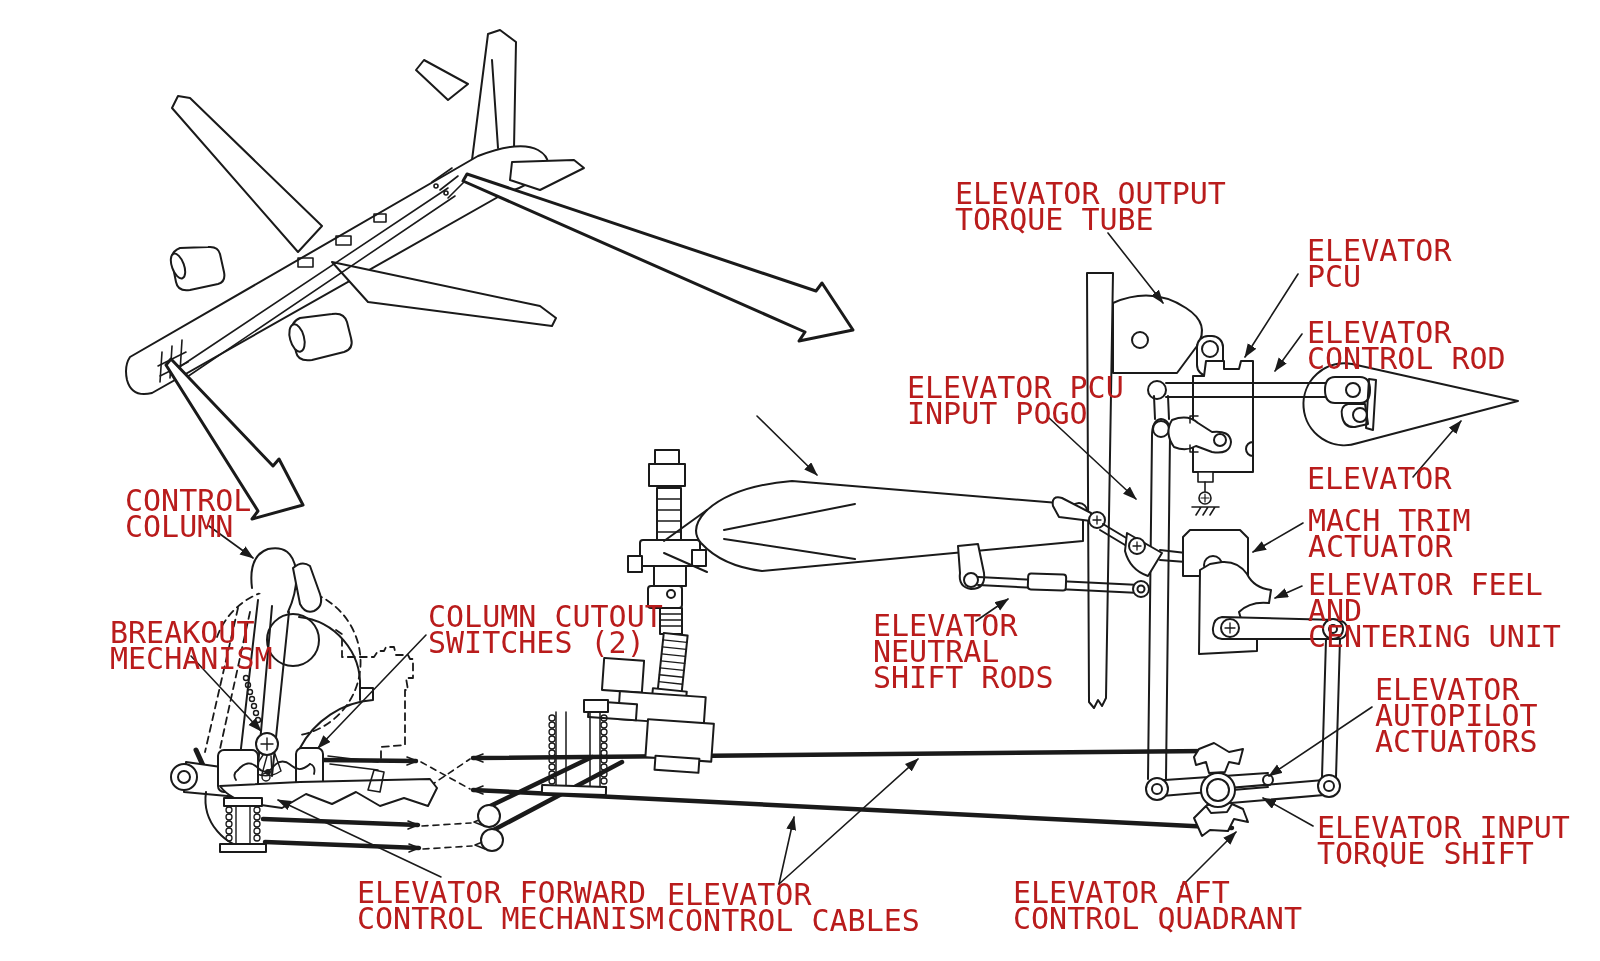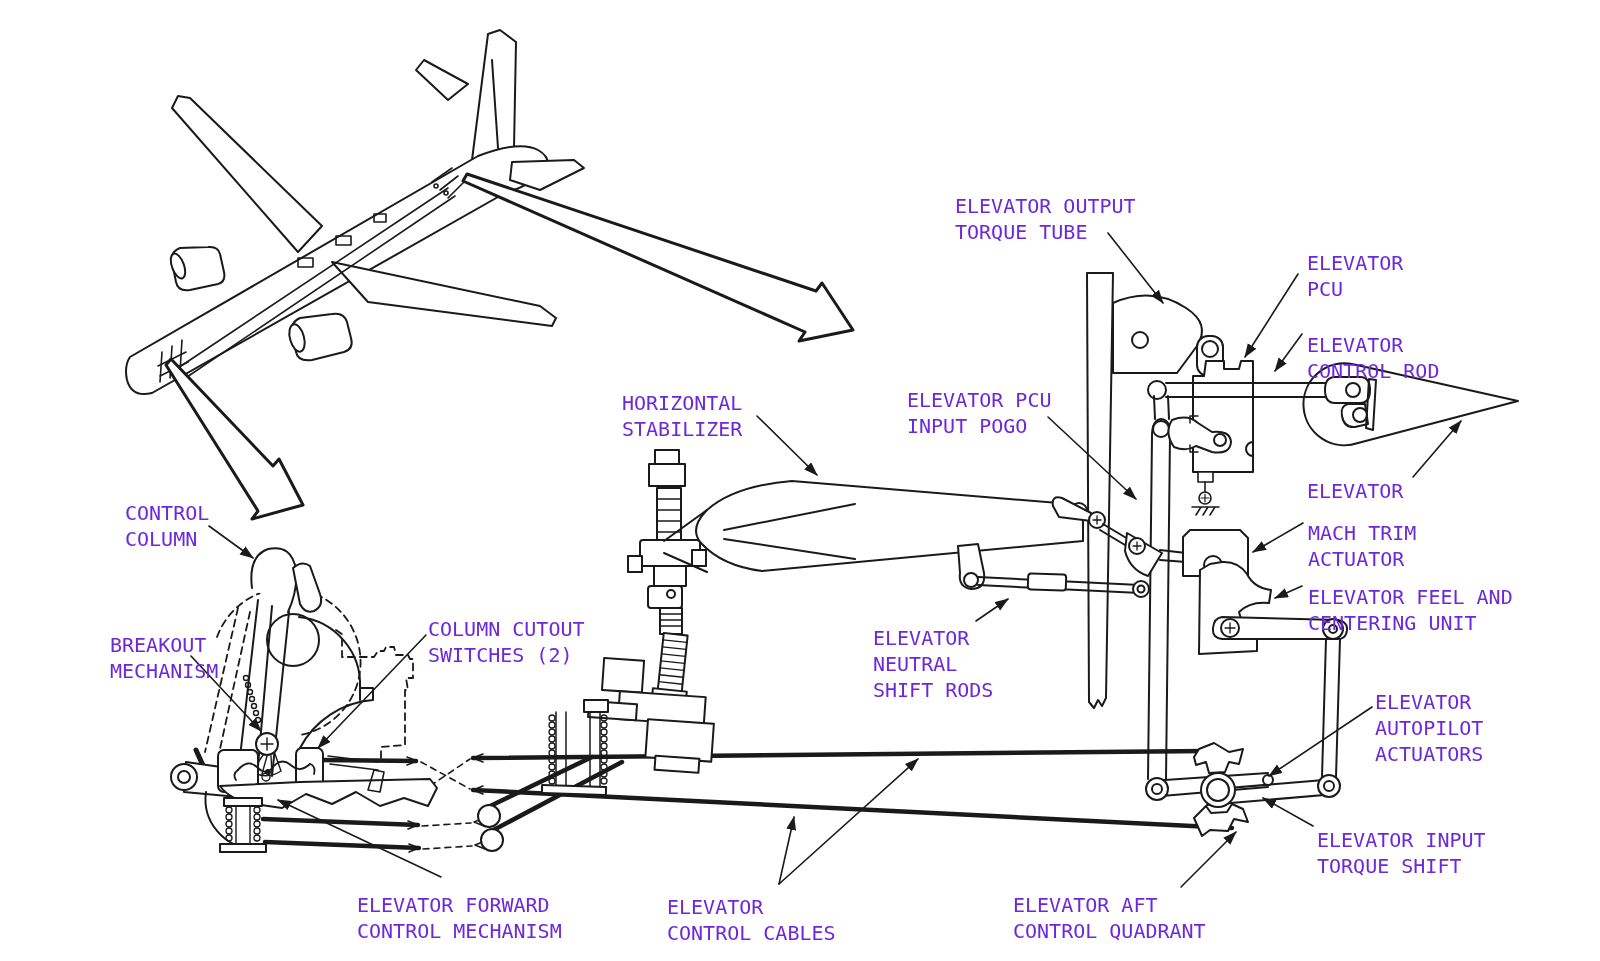--- a/index.html
+++ b/index.html
@@ -1,20 +1,20 @@
 <!DOCTYPE html>
 <html><head>
 <meta charset="utf-8">
 <style>
   html,body{margin:0;padding:0;background:#ffffff;}
   .stage{position:relative;width:1600px;height:961px;background:#fff;overflow:hidden;
          font-family:"DejaVu Sans Mono", monospace;}
   .stage svg{position:absolute;left:0;top:0;}
-  .lbl{position:absolute;font-size:20px;line-height:26px;color:#6d28d9;
-       white-space:pre-line;letter-spacing:0px;margin-top:12px;}
+  .lbl{position:absolute;font-size:30px;line-height:26px;color:#b91c1c;
+       white-space:pre-line;letter-spacing:0px;}
   svg *{vector-effect:none;}
 </style>
 </head>
 <body>
 
 <div class="stage">
 
 <svg width="1600" height="961" viewBox="0 0 1600 961" stroke="#1a1a1a" fill="none" stroke-width="2" stroke-linejoin="round" stroke-linecap="round">
   <defs>
     <marker id="ah" markerUnits="userSpaceOnUse" markerWidth="15" markerHeight="11" refX="13" refY="5" orient="auto">
@@ -324,22 +324,20 @@
     <path d="M 1181,887 L 1236,832" marker-end="url(#ah)"></path>
   </g>
 </svg>
 
   <div class="lbl" style="left:955px;top:181px">ELEVATOR OUTPUT
 TORQUE TUBE</div>
   <div class="lbl" style="left:1307px;top:238px">ELEVATOR
 PCU</div>
   <div class="lbl" style="left:1307px;top:320px">ELEVATOR
 CONTROL ROD</div>
-  <div class="lbl" style="left:622px;top:378px">HORIZONTAL
-STABILIZER</div>
   <div class="lbl" style="left:907px;top:375px">ELEVATOR PCU
 INPUT POGO</div>
   <div class="lbl" style="left:1307px;top:466px">ELEVATOR</div>
   <div class="lbl" style="left:1308px;top:572px">ELEVATOR FEEL AND
 CENTERING UNIT</div>
   <div class="lbl" style="left:1308px;top:508px">MACH TRIM
 ACTUATOR</div>
   <div class="lbl" style="left:125px;top:488px">CONTROL
 COLUMN</div>
   <div class="lbl" style="left:110px;top:620px">BREAKOUT

